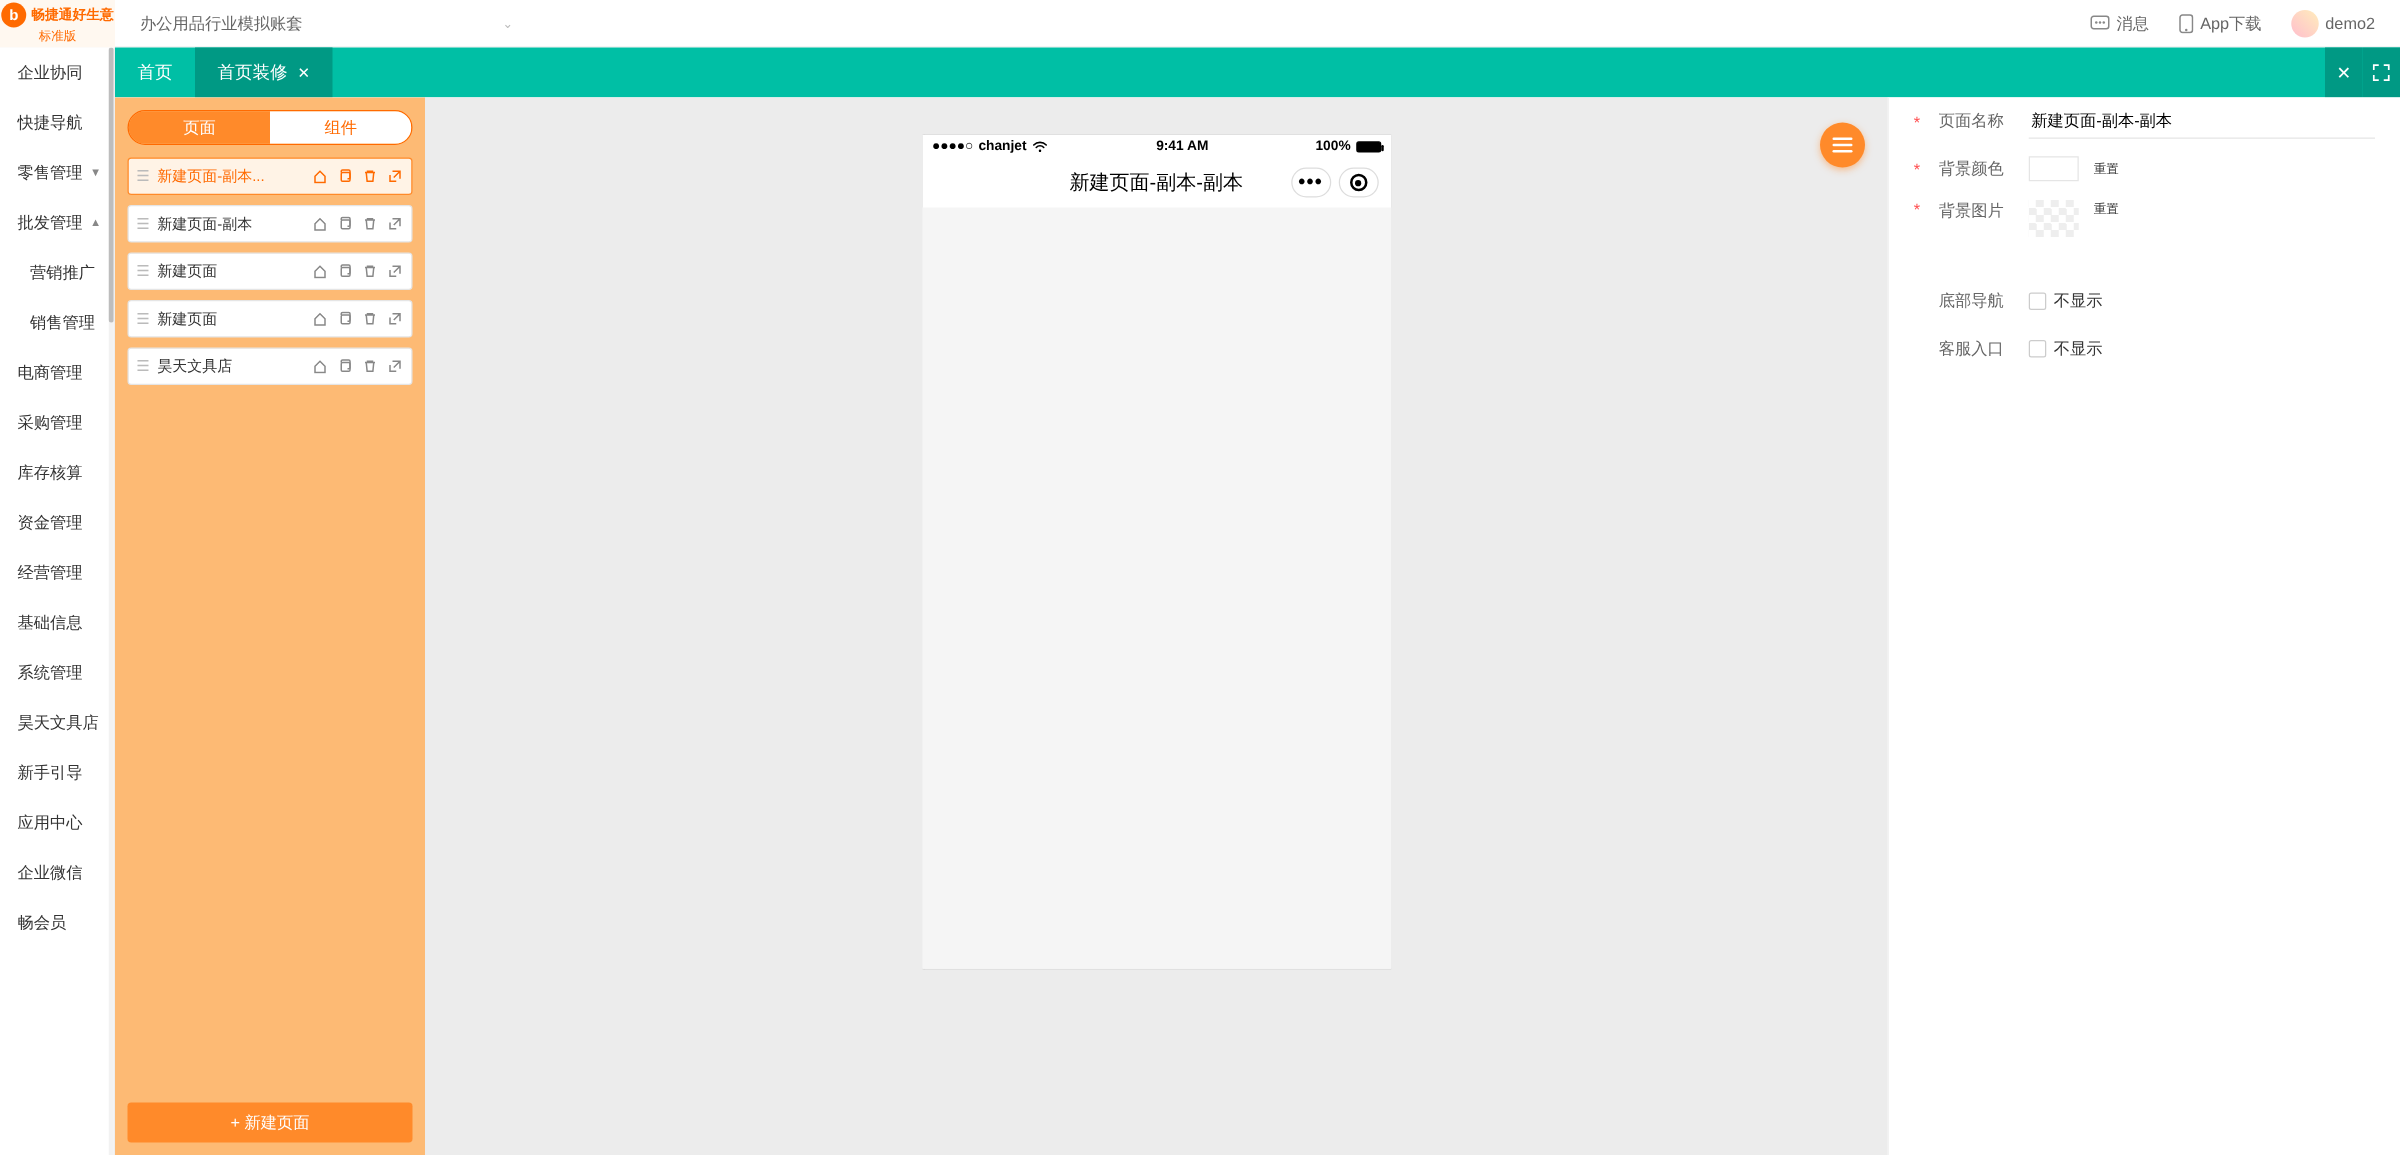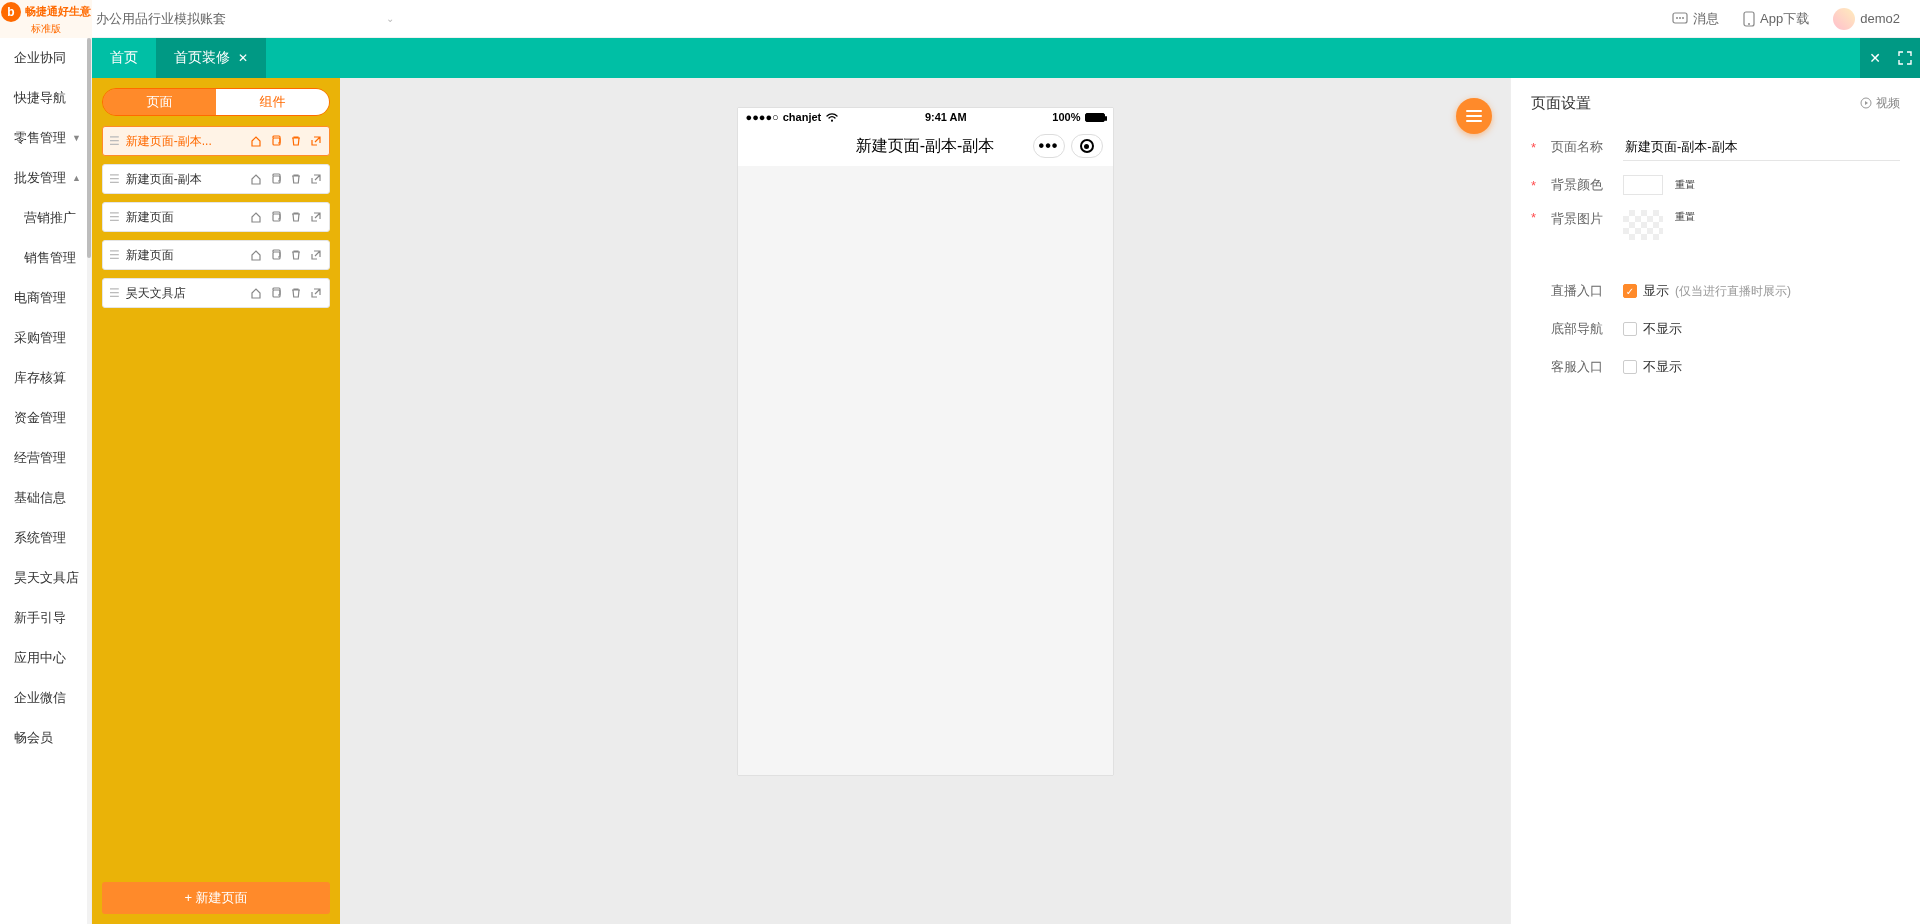--- a/index.html
+++ b/index.html
@@ -6,21 +6,21 @@
 body { font-family: "Microsoft YaHei", Arial, sans-serif; font-size: 13px; color: #333; background: #fff; overflow: hidden; }
 .app { display: flex; flex-direction: column; height: 924px; width: 1920px; }
 
 
 .top-header { height: 38px; display: flex; align-items: center; background: #fff; border-bottom: 1px solid #f0f0f0; }
 .logo-box { width: 92px; height: 38px; display:flex; flex-direction:column; align-items:center; justify-content:center; background:#fff8f0; }
 .logo-main { display:flex; align-items:center; gap:4px; }
 .logo-icon { width:20px; height:20px; border-radius:50%; background:#ff6a00; display:flex;align-items:center;justify-content:center;color:#fff;font-size:12px;font-weight:bold; }
 .logo-text { color:#ff6a00; font-size:11px; font-weight:bold; }
 .logo-sub { color:#ff6a00; font-size:10px; }
-.account-select { flex:0 0 auto; margin-left:4px; display:flex; align-items:center; color:#666; cursor:pointer; gap:160px;}
+.account-select { flex:0 0 auto; margin-left:20px; display:flex; align-items:center; color:#666; cursor:pointer; gap:160px;}
 .chevron { font-size:10px; color:#bbb; }
 .top-actions { margin-left:auto; display:flex; align-items:center; gap:24px; padding-right:20px;}
 .top-action { display:flex; align-items:center; gap:5px; cursor:pointer; color:#666;}
 .avatar { width:22px; height:22px; border-radius:50%; background:linear-gradient(45deg,#ffbecd,#ffedbc); }
 
 
 .main-row { flex:1; display:flex; min-height:0; }
 
 
 .sidebar { width:92px; background:#fff; border-right:1px solid #eee; overflow-y:auto; position:relative;}
@@ -39,21 +39,21 @@
 .tab.active { background:#009984; }
 .tab-close { font-size:12px; cursor:pointer;}
 .tabbar-right { margin-left:auto; display:flex; align-items:center;}
 .tabbar-icon { width:30px; height:40px; display:flex; align-items:center; justify-content:center; color:#fff; cursor:pointer; font-size:14px;}
 .tabbar-icon.dark { background:#009984;}
 
 
 .editor { flex:1; display:flex; min-height:0; background:#fff;}
 
 
-.left-panel { width:248px; background:#eab308; display:flex; flex-direction:column; padding:10px; }
+.left-panel { width:248px; background:#fdba74; display:flex; flex-direction:column; padding:10px; }
 .seg-toggle { display:flex; border:1px solid #ff6a00; border-radius:15px; overflow:hidden; height:28px; margin-bottom:10px;}
 .seg-btn { flex:1; display:flex; align-items:center; justify-content:center; cursor:pointer; font-size:13px;}
 .seg-btn.active { background:#ff8a2a; color:#fff;}
 .seg-btn.inactive { background:#fff; color:#ff6a00;}
 .page-list { flex:1; display:flex; flex-direction:column; gap:8px;}
 .page-item { height:30px; border:1px solid #e5e5e5; border-radius:3px; display:flex; align-items:center; padding:0 6px; gap:6px; cursor:pointer; background:#fff;}
 .page-item.selected { background:#fff3e6; border-color:#ff8a2a;}
 .drag-icon { color:#bbb; font-size:12px;}
 .page-name { flex:1; font-size:12px; color:#333; white-space:nowrap; overflow:hidden; text-overflow:ellipsis;}
 .page-item.selected .page-name { color:#ff6a00;}
@@ -422,61 +422,39 @@
             <div class="phone-body"></div>
           </div>
           <div class="fab">
             <div class="fab-line"></div>
               <div class="fab-line"></div>
               <div class="fab-line"></div>
           </div>
         </div>
 
         <div class="right-panel">
-          <div class="rp-header">
-            <span>页面设置</span>
-            <div class="rp-header-spacer"></div>
-            <div class="rp-video">
-              <span>
-                <svg width="12" height="12" viewBox="0 0 12 12">
-                    <circle cx="6" cy="6" r="5" fill="none" stroke="#999"></circle>
-                    <path d="M5 4l3 2-3 2z" fill="#999"></path>
-                  </svg>
-              </span>
-              <span>视频</span>
-            </div>
-          </div>
           <div class="rp-body">
             <div class="form-row">
               <span class="req">*</span>
               <span class="form-label">页面名称</span>
               <input class="text-input" value="新建页面-副本-副本" style="">
             </div>
             <div class="form-row">
               <span class="req">*</span>
               <span class="form-label">背景颜色</span>
               <div class="color-swatch"></div>
               <span class="reset-link">重置</span>
             </div>
             <div class="form-row" style="align-items:flex-start; padding-top:6px;">
               <span class="req">*</span>
               <span class="form-label">背景图片</span>
               <div class="img-swatch"></div>
               <span class="reset-link">重置</span>
             </div>
             <div class="section-gap"></div>
-            <div class="form-row">
-              <span class="req" style="visibility:hidden">*</span>
-              <span class="form-label">直播入口</span>
-              <label class="check-label">
-                <span class="checkbox checked">✓</span>
-                <span>显示</span>
-                <span class="hint">(仅当进行直播时展示)</span>
-              </label>
-            </div>
             <div class="form-row">
               <span class="req" style="visibility:hidden">*</span>
               <span class="form-label">底部导航</span>
               <label class="check-label">
                 <span class="checkbox"></span>
                 <span>不显示</span>
               </label>
             </div>
             <div class="form-row">
               <span class="req" style="visibility:hidden">*</span>

